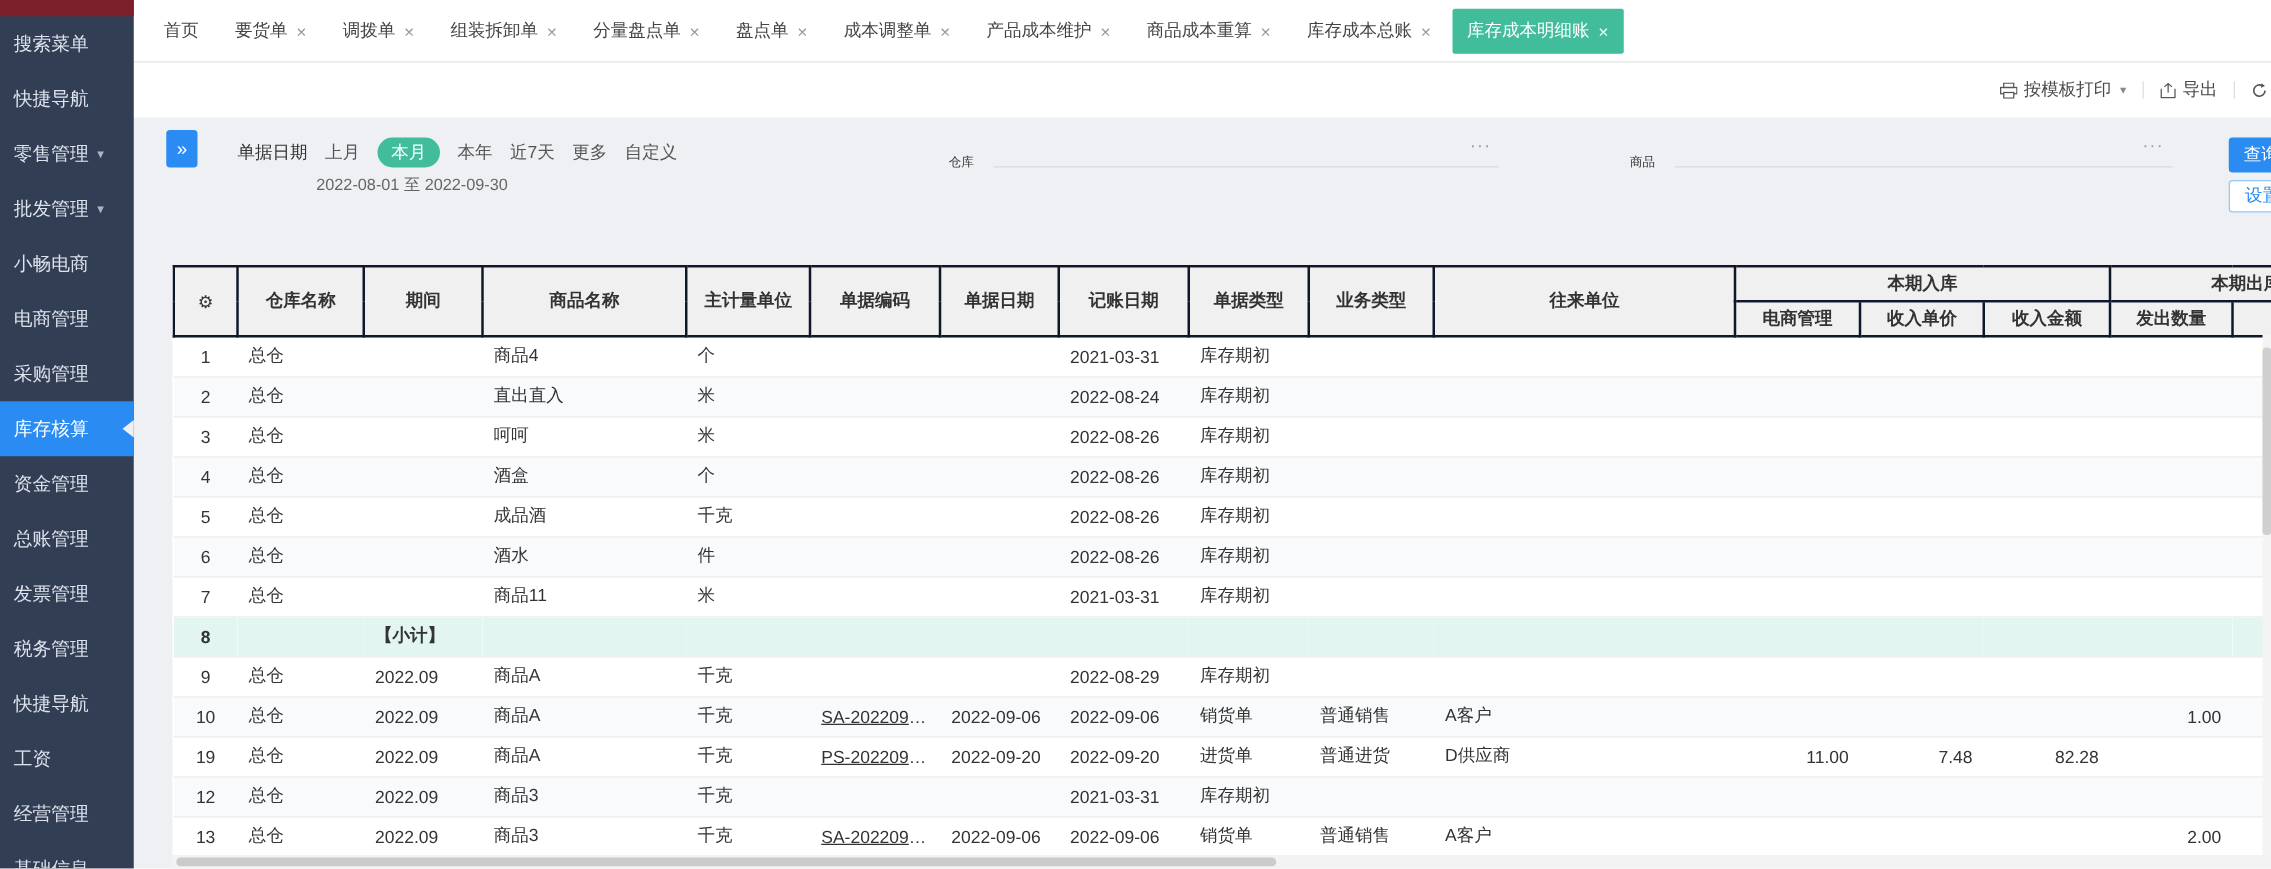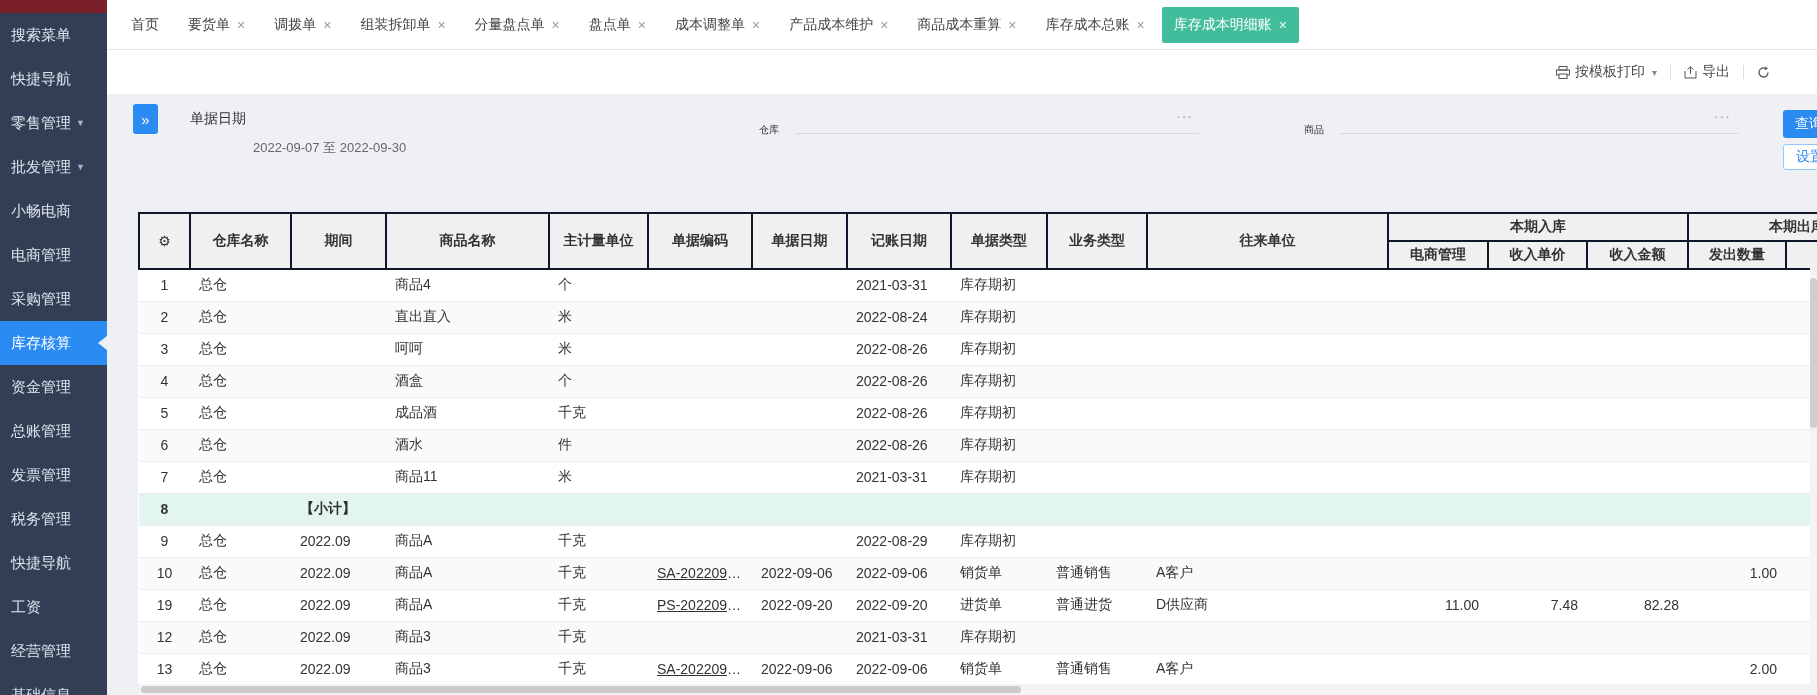--- a/index.html
+++ b/index.html
@@ -21,21 +21,21 @@
     border-bottom:1px solid #e4e4e4; display:flex; align-items:center; padding-left:12px; gap:5px; overflow:hidden; }
   .tab { height:36px; display:flex; align-items:center; gap:7px; padding:0 12px; font-size:14px; color:#444;
     cursor:pointer; white-space:nowrap; border-radius:2px; }
   .tab .x { color:#999; font-size:14px; line-height:1; }
   .tab.active { background:#42bd9b; color:#fff; }
   .tab.active .x { color:#eafff8; }
 
   
   .titlebar { position:absolute; left:107px; top:50px; width:1710px; height:44px; background:#fff; }
   .page-title { font-size:19px; font-weight:500; color:#333; line-height:44px; padding-left:10px; }
-  .toolbar { position:absolute; left:1556px; top:50px; height:44px; display:flex; align-items:center; gap:13px;
+  .toolbar { position:absolute; left:1600px; top:50px; height:44px; display:flex; align-items:center; gap:13px;
     color:#4a4a4a; font-size:14px; white-space:nowrap; }
   .tool { display:flex; align-items:center; gap:5px; cursor:pointer; }
   .tool svg { display:block; }
   .tb-divider { width:1px; height:14px; background:#ddd; }
   .caret-sm { font-size:10px; color:#888; margin-left:2px; }
 
   
   .contentbg { position:absolute; left:107px; top:94px; width:1710px; height:601px; background:#eef0f4; }
   .expand-btn { position:absolute; left:133px; top:104px; width:25px; height:30px; background:#2a8bf2; color:#fff;
     border:none; border-radius:3px; font-size:15px; cursor:pointer; z-index:3; }
@@ -213,22 +213,30 @@
 
     </span>
   </div>
 
   <div class="contentbg"></div>
 
   <button class="expand-btn">»</button>
 
   <div class="filter-row">
     <span>单据日期</span>
+    <span id="date-options" style="display:flex;align-items:center;gap:14px;">
+        <span class="opt">上月</span>
+        <span class="opt sel">本月</span>
+        <span class="opt">本年</span>
+        <span class="opt">近7天</span>
+        <span class="opt">更多</span>
+        <span class="opt">自定义</span>
+      </span>
   </div>
-  <div class="date-range">2022-09-07 至 2022-09-30</div>
+  <div class="date-range">2022-08-01 至 2022-09-30</div>
 
   <span class="f-label" style="left:759px;">仓库</span>
   <input class="f-input" style="left: 795px; width: 404px;">
   <span class="f-dots" style="left:1176px;">···</span>
 
   <span class="f-label" style="left:1304px;">商品</span>
   <input class="f-input" style="left: 1340px; width: 398px;">
   <span class="f-dots" style="left:1714px;">···</span>
 
   <button class="btn-query">查询</button>

